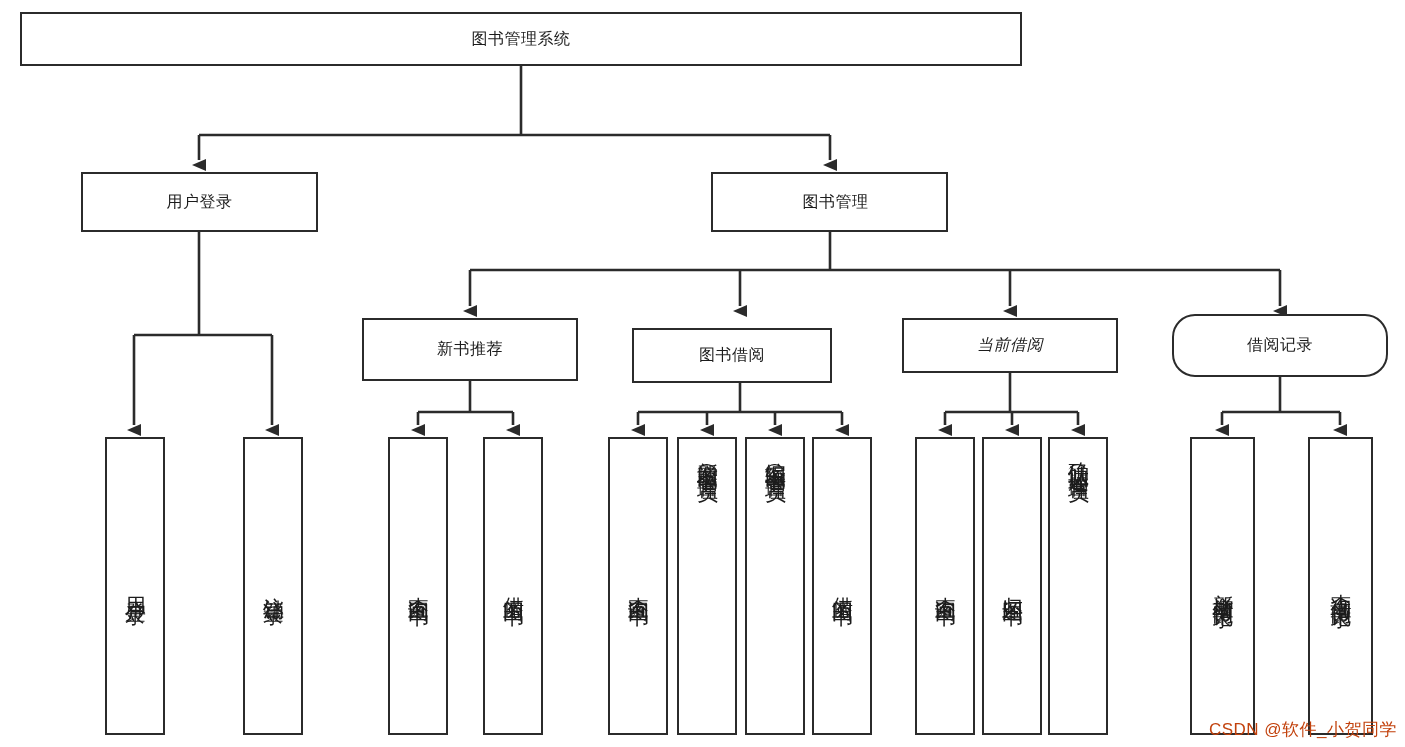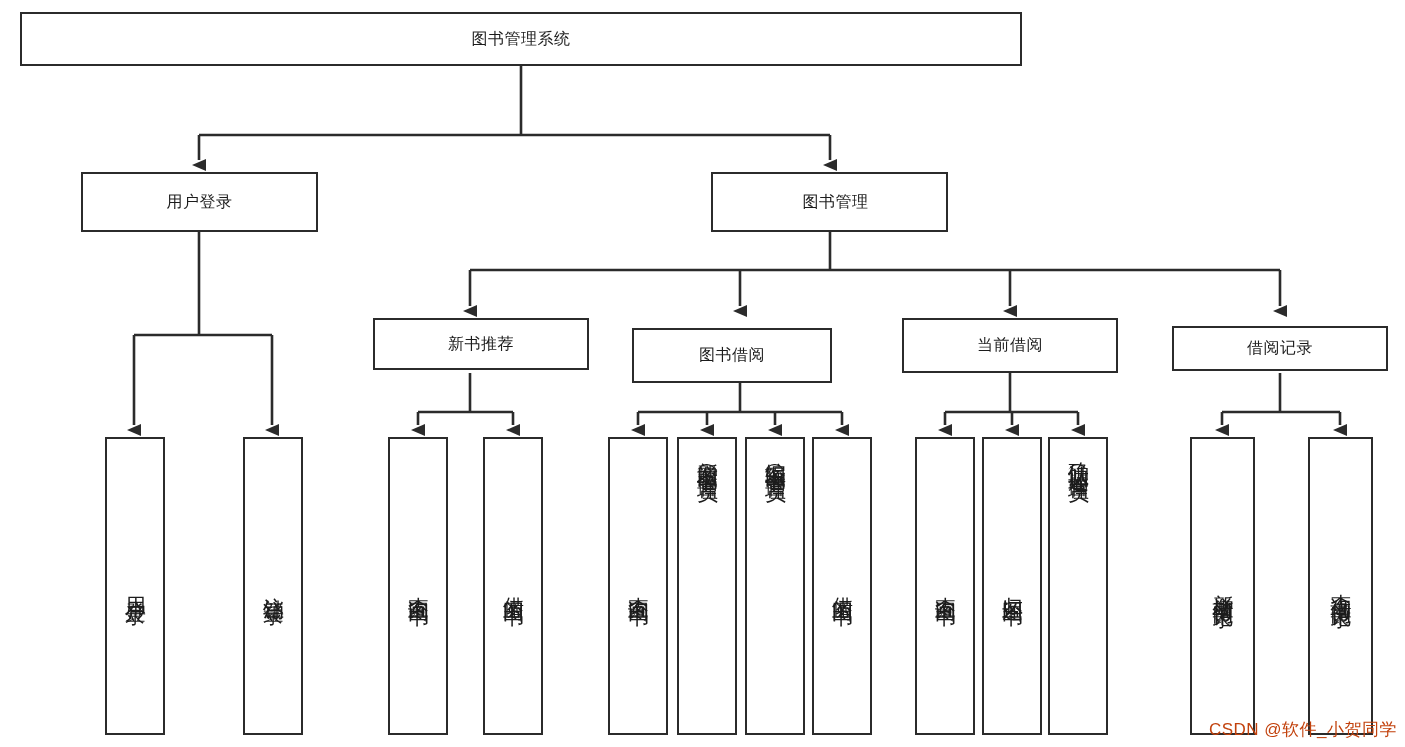--- a/index.html
+++ b/index.html
@@ -138,30 +138,30 @@
     <span class="label">图书管理系统</span>
   </div>
 
   <div class="node" style="left:81px; top:172px; width:237px; height:60px;">
     <span class="label">用户登录</span>
   </div>
   <div class="node" style="left:711px; top:172px; width:237px; height:60px;padding-left:12px;">
     <span class="label">图书管理</span>
   </div>
 
-  <div class="node" style="left:373px; top:318px; width:216px; height:52px;">
+  <div class="node" style="left:362px; top:318px; width:216px; height:63px;">
     <span class="label">新书推荐</span>
   </div>
   <div class="node" style="left:632px; top:328px; width:200px; height:55px;">
     <span class="label">图书借阅</span>
   </div>
-  <div class="node" style="left:902px; top:318px; width:216px; height:55px;">
+  <div class="node" style="left:902px; top:318px; width:216px; height:55px;font-style:italic;">
     <span class="label">当前借阅</span>
   </div>
-  <div class="node" style="left:1172px; top:326px; width:216px; height:45px;">
+  <div class="node" style="left:1172px; top:314px; width:216px; height:63px;border-radius:23px;">
     <span class="label">借阅记录</span>
   </div>
 
   <div class="node leaf center" style="left:105px; top:437px; width:60px; height:298px;">
     <span class="label">用户登录</span>
   </div>
   <div class="node leaf center" style="left:243px; top:437px; width:60px; height:298px;">
     <span class="label">注销登录</span>
   </div>
 

